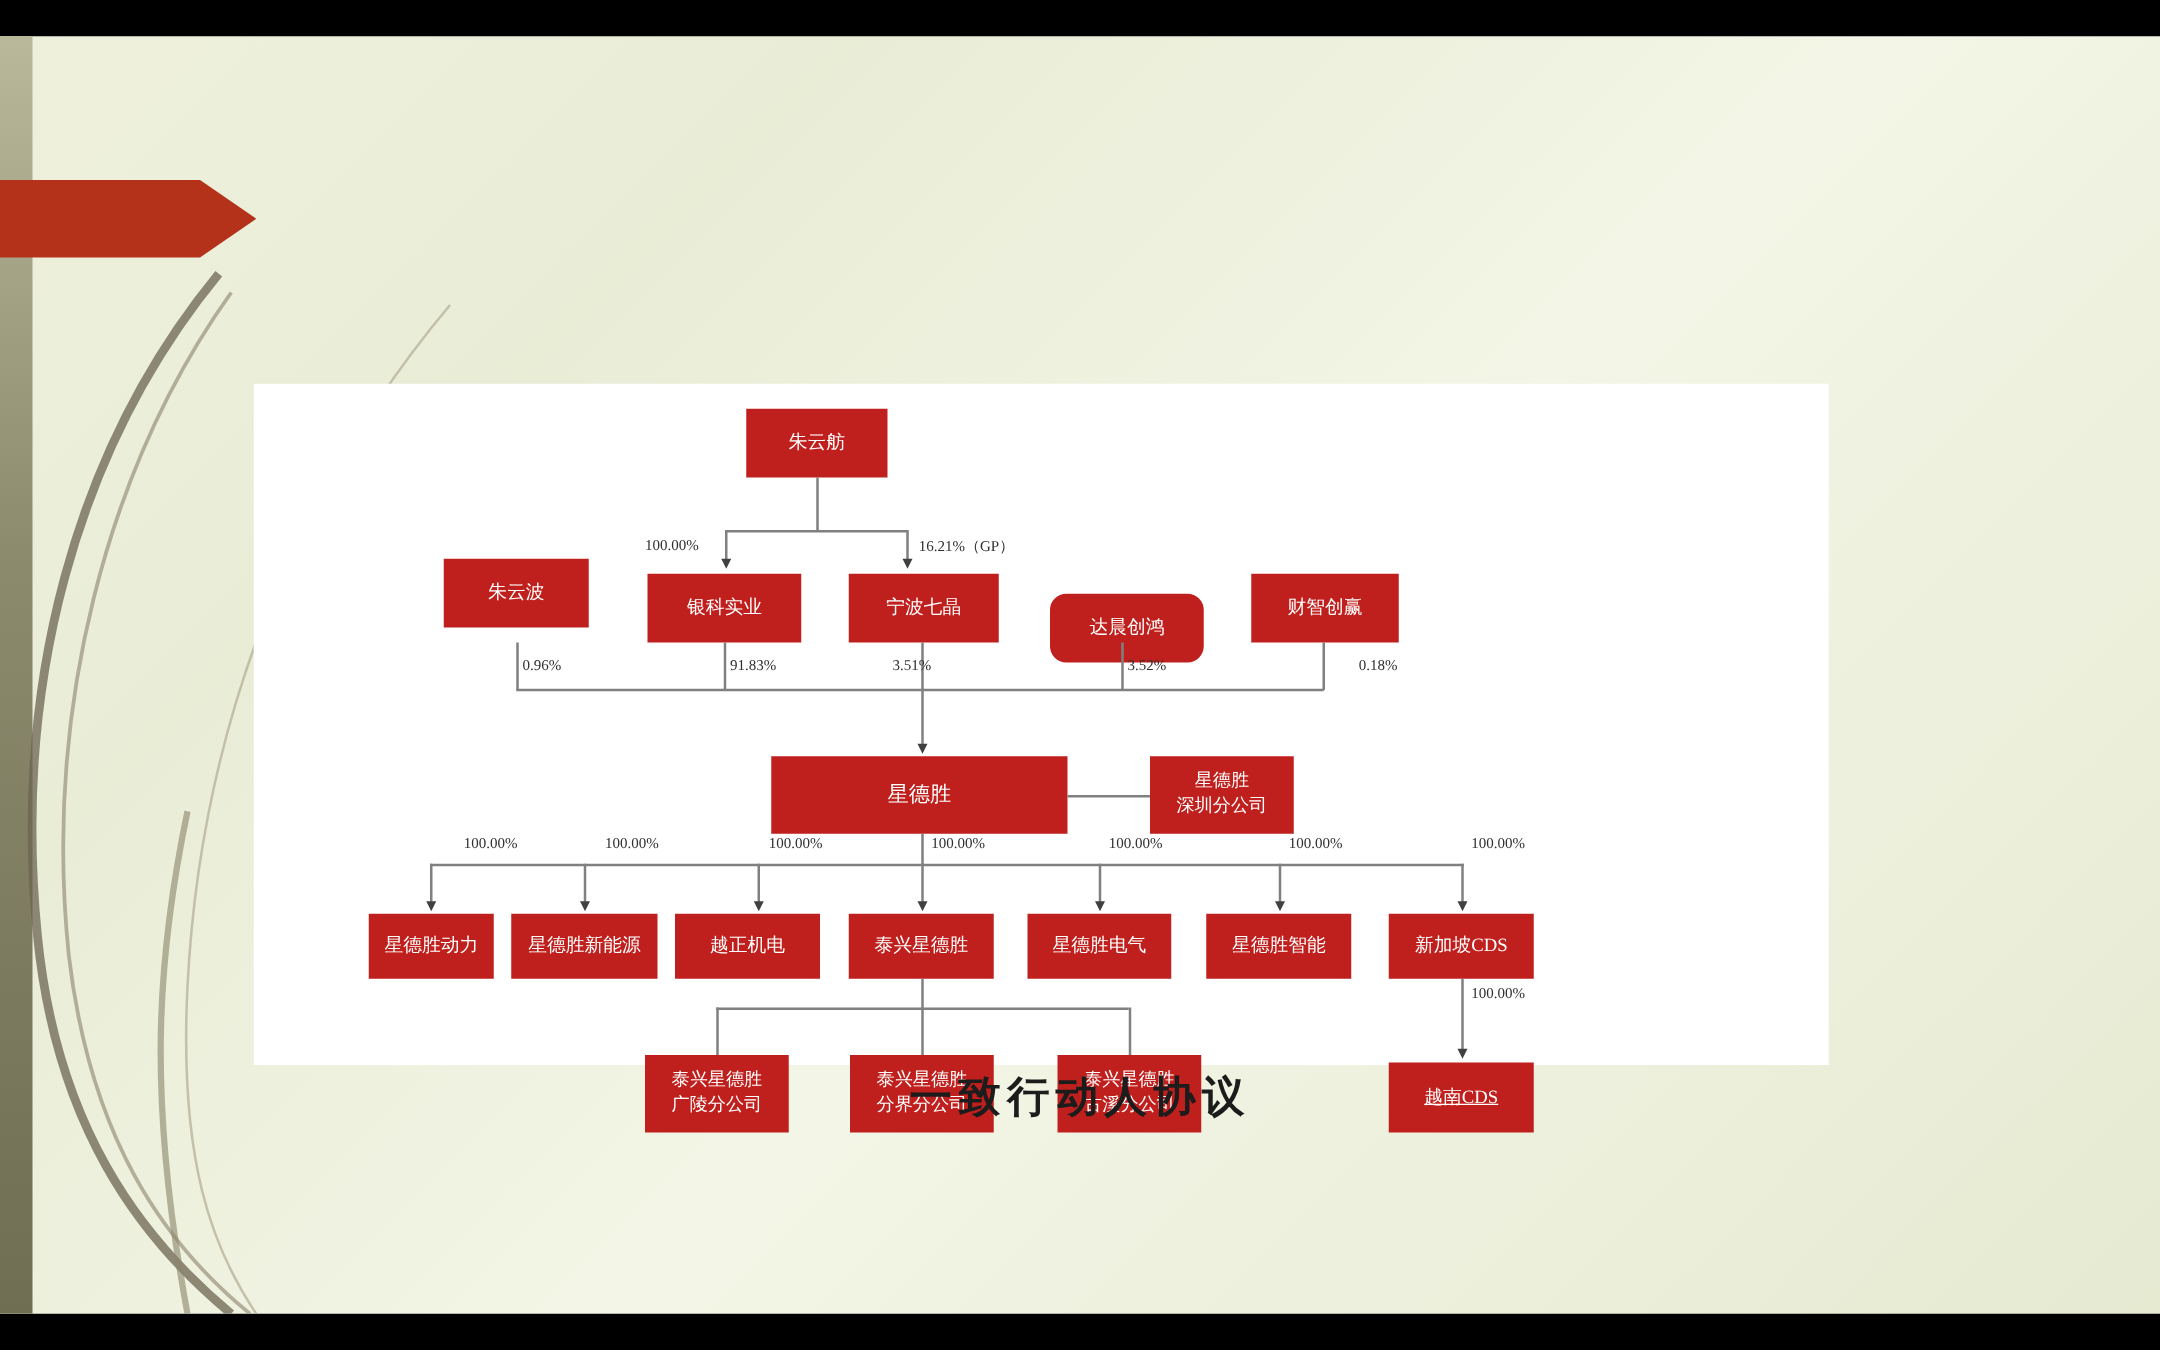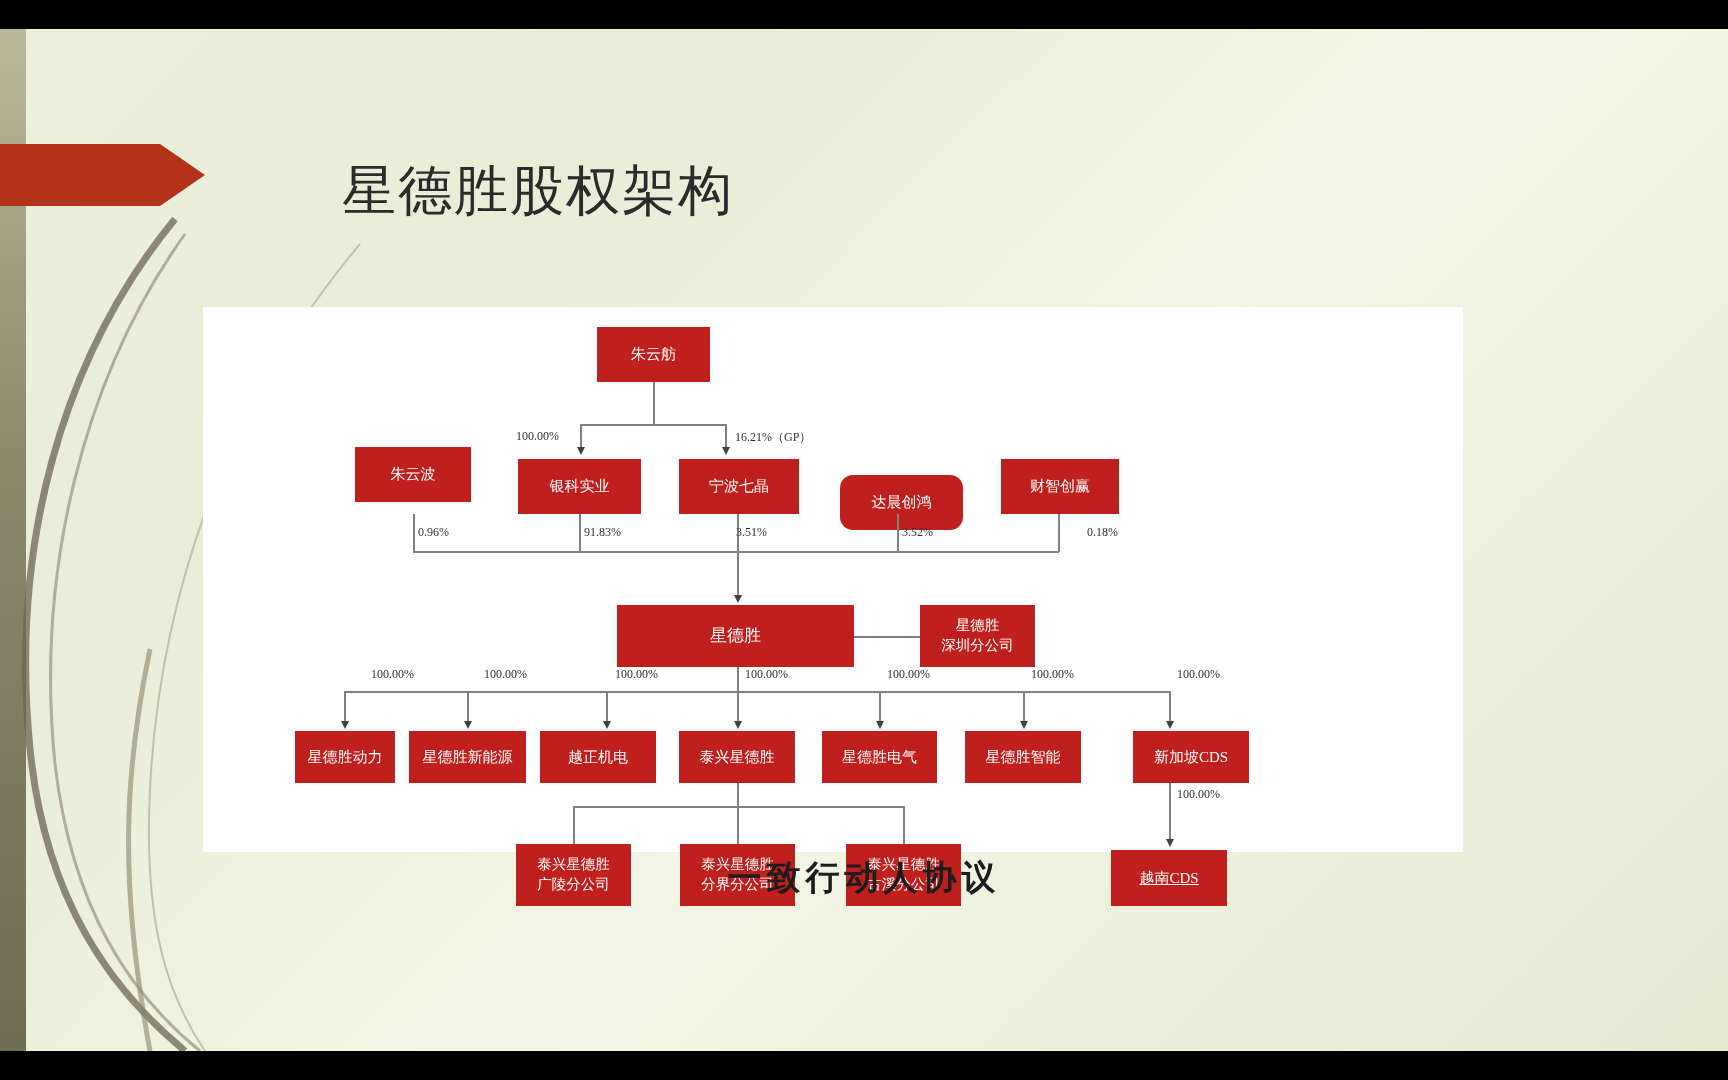--- a/index.html
+++ b/index.html
@@ -144,21 +144,20 @@
     <path d="M 185 205 C 85 345, 35 540, 55 735 C 72 880, 130 965, 200 1022" fill="none" stroke="#9a927a" stroke-width="3" opacity="0.7"></path>
     <path d="M 360 215 C 230 370, 160 560, 150 760 C 143 900, 170 970, 205 1022" fill="none" stroke="#b9b49c" stroke-width="2" opacity="0.8"></path>
     <path d="M 150 620 C 125 740, 118 850, 150 1022" fill="none" stroke="#8a8369" stroke-width="5" opacity="0.6"></path>
   </svg>
 
   <div class="title-flag">
     <div class="body"></div>
     <div class="tip"></div>
   </div>
 
-  <div class="slide-title">星德胜股权架构</div>
 
   <div class="chart-canvas">
 
     <div class="node" style="left:394px; top:20px; width:113px; height:55px;">朱云舫</div>
 
     <div class="ln v" style="left:450px; top:75px; height:43px;"></div>
 
     <div class="ln h" style="left:377px; top:117px; width:146px;"></div>
 
     <div class="ln v" style="left:377px; top:117px; height:25px;"></div>
@@ -177,21 +176,21 @@
     <div class="node" style="left:798px; top:152px; width:118px; height:55px;">财智创赢</div>
 
     <div class="ln v" style="left:210px; top:207px; height:38px;"></div>
     <div class="ln v" style="left:376px; top:207px; height:38px;"></div>
     <div class="ln v" style="left:534px; top:207px; height:38px;"></div>
     <div class="ln v" style="left:694px; top:207px; height:38px;"></div>
     <div class="ln v" style="left:855px; top:207px; height:38px;"></div>
 
     <div class="pct" style="left:215px; top:218px;">0.96%</div>
     <div class="pct" style="left:381px; top:218px;">91.83%</div>
-    <div class="pct" style="left:533px; top:218px;">3.51%</div>
+    <div class="pct" style="left:511px; top:218px;">3.51%</div>
     <div class="pct" style="left:699px; top:218px;">3.52%</div>
     <div class="pct" style="left:884px; top:218px;text-align:center;">0.18%</div>
 
     <div class="ln h" style="left:210px; top:244px; width:646px;"></div>
 
     <div class="ln v" style="left:534px; top:244px; height:46px;"></div>
     <div class="arrow-down" style="left:530.5px; top:288px;"></div>
 
     <div class="node" style="left:414px; top:298px; width:237px; height:62px; font-size:17px;">星德胜</div>
 
@@ -226,21 +225,21 @@
     <div class="pct" style="left:684px; top:360px;">100.00%</div>
     <div class="pct" style="left:828px; top:360px;">100.00%</div>
     <div class="pct" style="left:974px; top:360px;">100.00%</div>
 
     <div class="node" style="left:92px; top:424px; width:100px; height:52px;">星德胜动力</div>
     <div class="node" style="left:206px; top:424px; width:117px; height:52px;">星德胜新能源</div>
     <div class="node" style="left:337px; top:424px; width:116px; height:52px;">越正机电</div>
     <div class="node" style="left:476px; top:424px; width:116px; height:52px;">泰兴星德胜</div>
     <div class="node" style="left:619px; top:424px; width:115px; height:52px;">星德胜电气</div>
     <div class="node" style="left:762px; top:424px; width:116px; height:52px;">星德胜智能</div>
-    <div class="node" style="left:908px; top:424px; width:116px; height:52px;margin-left:22px;">新加坡CDS</div>
+    <div class="node" style="left:908px; top:424px; width:116px; height:52px;">新加坡CDS</div>
 
     <div class="ln v" style="left:534px; top:476px; height:24px;"></div>
     <div class="ln h" style="left:370px; top:499px; width:330px;"></div>
     <div class="ln v" style="left:370px; top:499px; height:38px;"></div>
     <div class="ln v" style="left:534px; top:499px; height:38px;"></div>
     <div class="ln v" style="left:700px; top:499px; height:38px;"></div>
 
     <div class="node two-line" style="left:313px; top:537px; width:115px; height:62px; flex-direction:column; line-height:1.35;">
       <span>泰兴星德胜</span>
       <span>广陵分公司</span>

